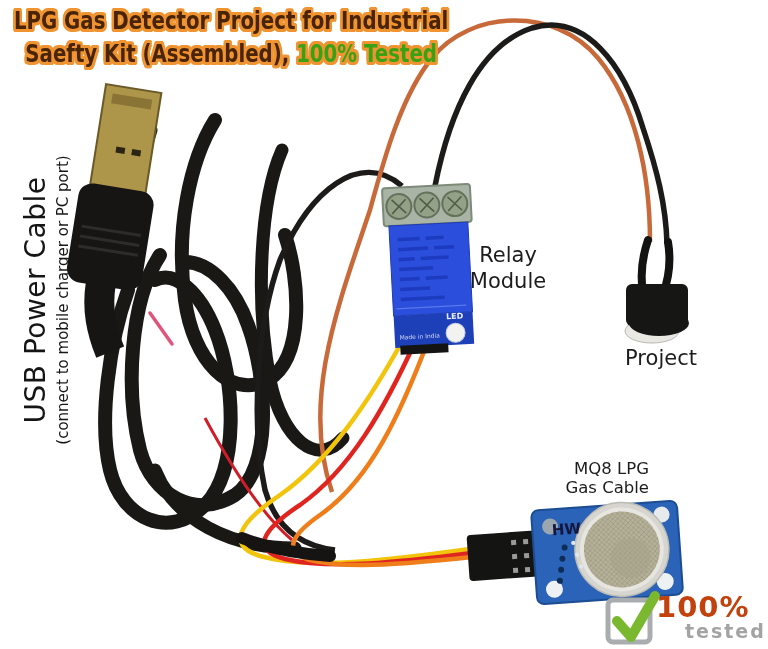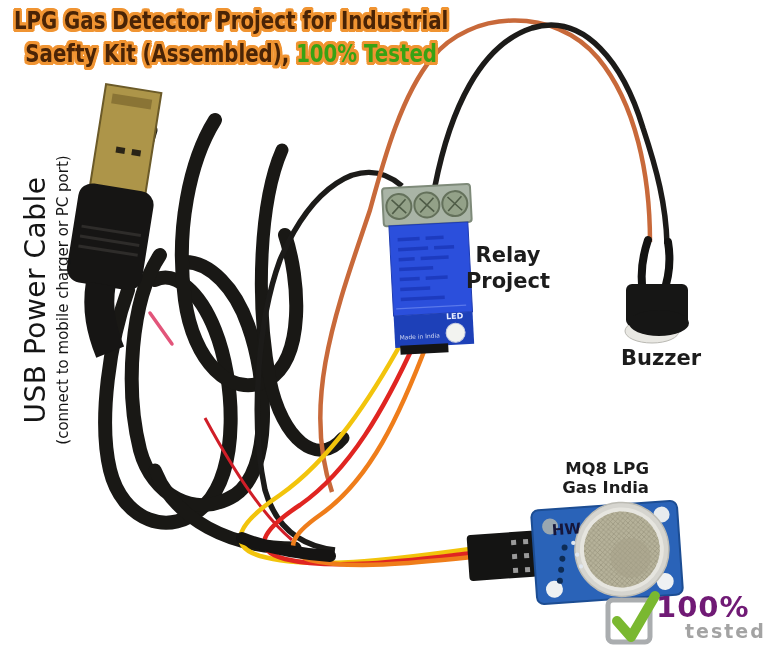--- a/index.html
+++ b/index.html
@@ -22,28 +22,28 @@
   }
   .title .green{color:#38a214;}
   
   .usb-label{
     position:absolute;left:-128px;top:268px;width:360px;height:64px;
     transform:rotate(-90deg);text-align:center;color:#151515;
   }
   .usb-label .big{font-size:28px;line-height:32px;letter-spacing:0.5px;}
   .usb-label .small{font-size:15px;line-height:18px;margin-top:2px;}
   
-  .comp-label{position:absolute;color:#1c1c1c;text-align:center;font-weight:bold;}
+  .comp-label{position:absolute;color:#1c1c1c;text-align:center;}
   .relay-label{left:455px;top:242px;width:106px;font-size:21px;line-height:26px;}
   .buzzer-label{left:615px;top:346px;width:92px;font-size:21px;}
   .sensor-label{left:534px;top:459px;width:115px;font-size:16.5px;line-height:19px;text-align:right;}
   
   .badge-percent{
     position:absolute;left:656px;top:590px;font-size:29px;font-weight:bold;
-    color:#701a75;letter-spacing:1px;
+    color:#c2410c;letter-spacing:1px;
   }
   .badge-tested{
     position:absolute;left:657px;top:620px;font-size:19px;font-weight:bold;
     color:#a3a3a3;letter-spacing:2px;margin-left:28px;
   }
 </style>
 </head>
 <body>
 
 <div class="stage">
@@ -163,28 +163,28 @@
     <div><span>Saefty Kit (Assembled), </span><span class="green">100% Tested</span></div>
   </div>
 
   <div class="usb-label">
     <div class="big">USB Power Cable</div>
     <div class="small">(connect to mobile charger or PC port)</div>
   </div>
 
   <div class="comp-label relay-label">
     <div>Relay</div>
-    <div>Project</div>
+    <div>Module</div>
   </div>
 
   <div class="comp-label buzzer-label">
-    <span>Buzzer</span>
+    <span>Project</span>
   </div>
 
   <div class="comp-label sensor-label">
     <div>MQ8 LPG</div>
-    <div>Gas India</div>
+    <div>Gas Cable</div>
   </div>
 
   <div class="badge-percent">100%</div>
   <div class="badge-tested">tested</div>
 
 </div>
 
 </body></html>

